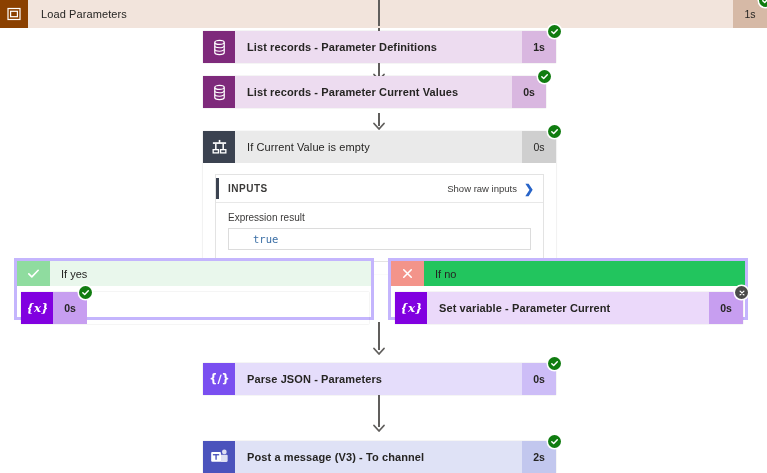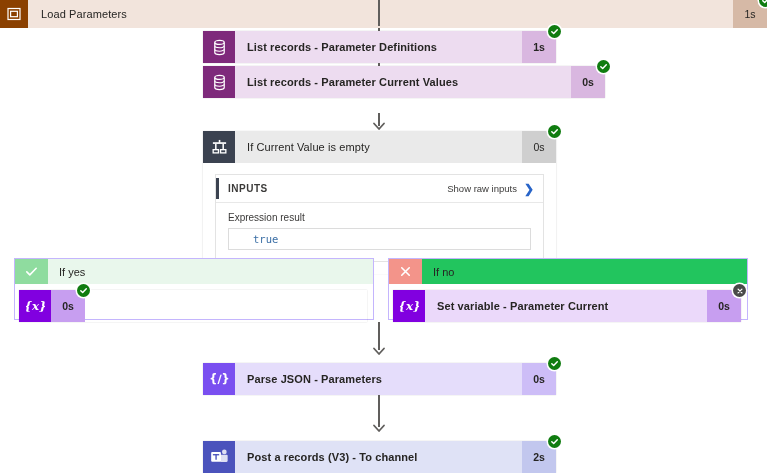--- a/index.html
+++ b/index.html
@@ -207,21 +207,21 @@
     color: #3a6ea5;
   }
 
   
   .branch {
     position: absolute;
     top: 258px;
     width: 360px;
     height: 62px;
     background: #ffffff;
-    border: 1px solid #c4b5fd;
+    border: 3px solid #c4b5fd;
     box-sizing: border-box;
   }
   #branch-yes { left: 14px; }
   #branch-no  { left: 388px; }
 
   .branch-header {
     height: 25px;
     display: flex;
     align-items: stretch;
   }
@@ -318,21 +318,21 @@
   </div>
 </div>
 
 <div class="connector" style="top:63px;height:15px;"></div>
 <div class="arrowhead" style="top:73px;">
   <svg width="14" height="9" viewBox="0 0 14 9" aria-hidden="true">
     <path d="M2 1.5 L7 7 L12 1.5" fill="none" stroke="#605e5c" stroke-width="1.8" stroke-linecap="round" stroke-linejoin="round"></path>
   </svg>
 </div>
 
-<div class="card theme-dataverse" id="action-2" style="left:203px;top:66px;width:402px;text-align:center;">
+<div class="card theme-dataverse" id="action-2" style="left:203px;top:76px;width:343px;text-align:center;">
   <div class="card-icon">
     <svg width="17" height="17" viewBox="0 0 18 18" aria-hidden="true">
       <ellipse cx="9" cy="3.6" rx="5" ry="2.1" fill="none" stroke="#ffffff" stroke-width="1.3"></ellipse>
       <path d="M4 3.6 v10.8 c0 1.16 2.24 2.1 5 2.1 s5 -0.94 5 -2.1 V3.6" fill="none" stroke="#ffffff" stroke-width="1.3"></path>
       <path d="M4 7.2 c0 1.16 2.24 2.1 5 2.1 s5 -0.94 5 -2.1" fill="none" stroke="#ffffff" stroke-width="1.1"></path>
       <path d="M4 10.8 c0 1.16 2.24 2.1 5 2.1 s5 -0.94 5 -2.1" fill="none" stroke="#ffffff" stroke-width="1.1"></path>
     </svg>
   </div>
   <div class="card-body">List records - Parameter Current Values</div>
   <div class="card-duration">
@@ -478,21 +478,21 @@
 <div class="card theme-teams" id="action-5" style="left:203px;top:441px;width:353px;">
   <div class="card-icon">
     <svg width="19" height="18" viewBox="0 0 20 19" aria-hidden="true">
       <circle cx="15.1" cy="4.1" r="2.5" fill="#ffffff" opacity="0.82"></circle>
       <rect x="10.4" y="7.1" width="8.2" height="7.6" rx="1.2" fill="#ffffff" opacity="0.82"></rect>
       <rect x="1.2" y="4.2" width="10.3" height="10.3" rx="1.1" fill="#ffffff"></rect>
       <rect x="3.0" y="6.4" width="6.7" height="1.4" fill="#4b53bc"></rect>
       <rect x="5.65" y="6.4" width="1.45" height="6" fill="#4b53bc"></rect>
     </svg>
   </div>
-  <div class="card-body">Post a records (V3) - To channel</div>
+  <div class="card-body">Post a message (V3) - To channel</div>
   <div class="card-duration">
     <span>2s</span>
     <span class="badge succeeded">
       <svg width="9" height="9" viewBox="0 0 10 10" aria-hidden="true">
         <path d="M2 5.2 L4.1 7.3 L8.1 3" fill="none" stroke="#ffffff" stroke-width="1.6" stroke-linecap="round" stroke-linejoin="round"></path>
       </svg>
     </span>
   </div>
 </div>
 

